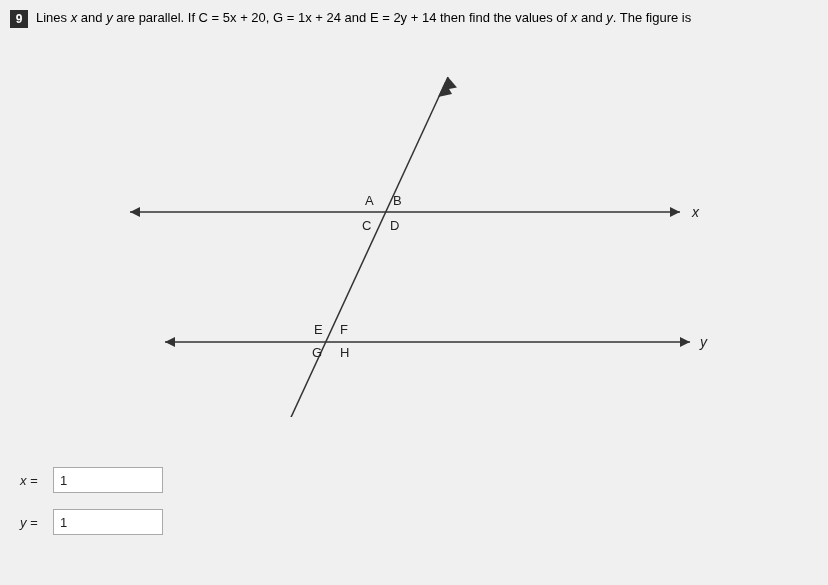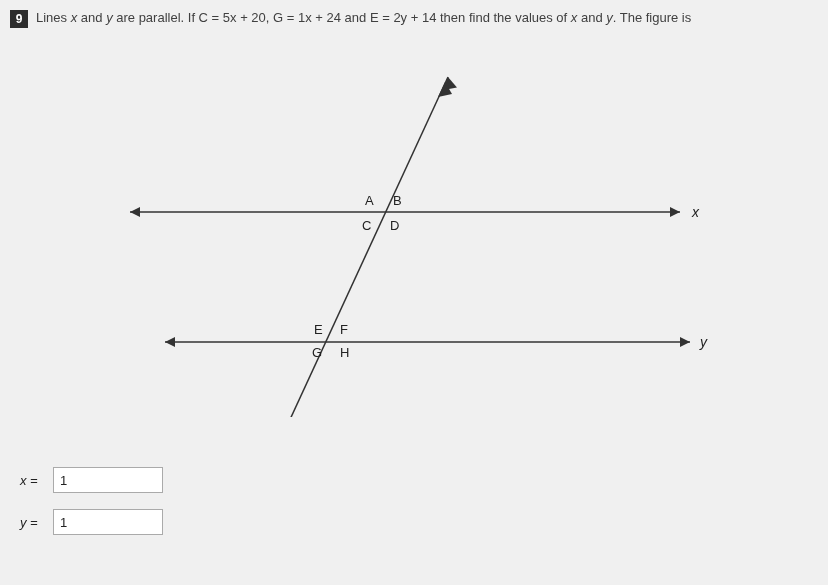--- a/index.html
+++ b/index.html
@@ -38,21 +38,21 @@
       display: flex;
       align-items: center;
       justify-content: center;
       margin-right: 8px;
       margin-top: 2px;
       flex-shrink: 0;
     }
 
     .question-text {
       font-size: 13px;
-      color: #404040;
+      color: #000000;
       line-height: 1.6;
     }
 
     .figure-area {
       position: relative;
       width: 100%;
       height: 380px;
     }
 
     .answer-section {

